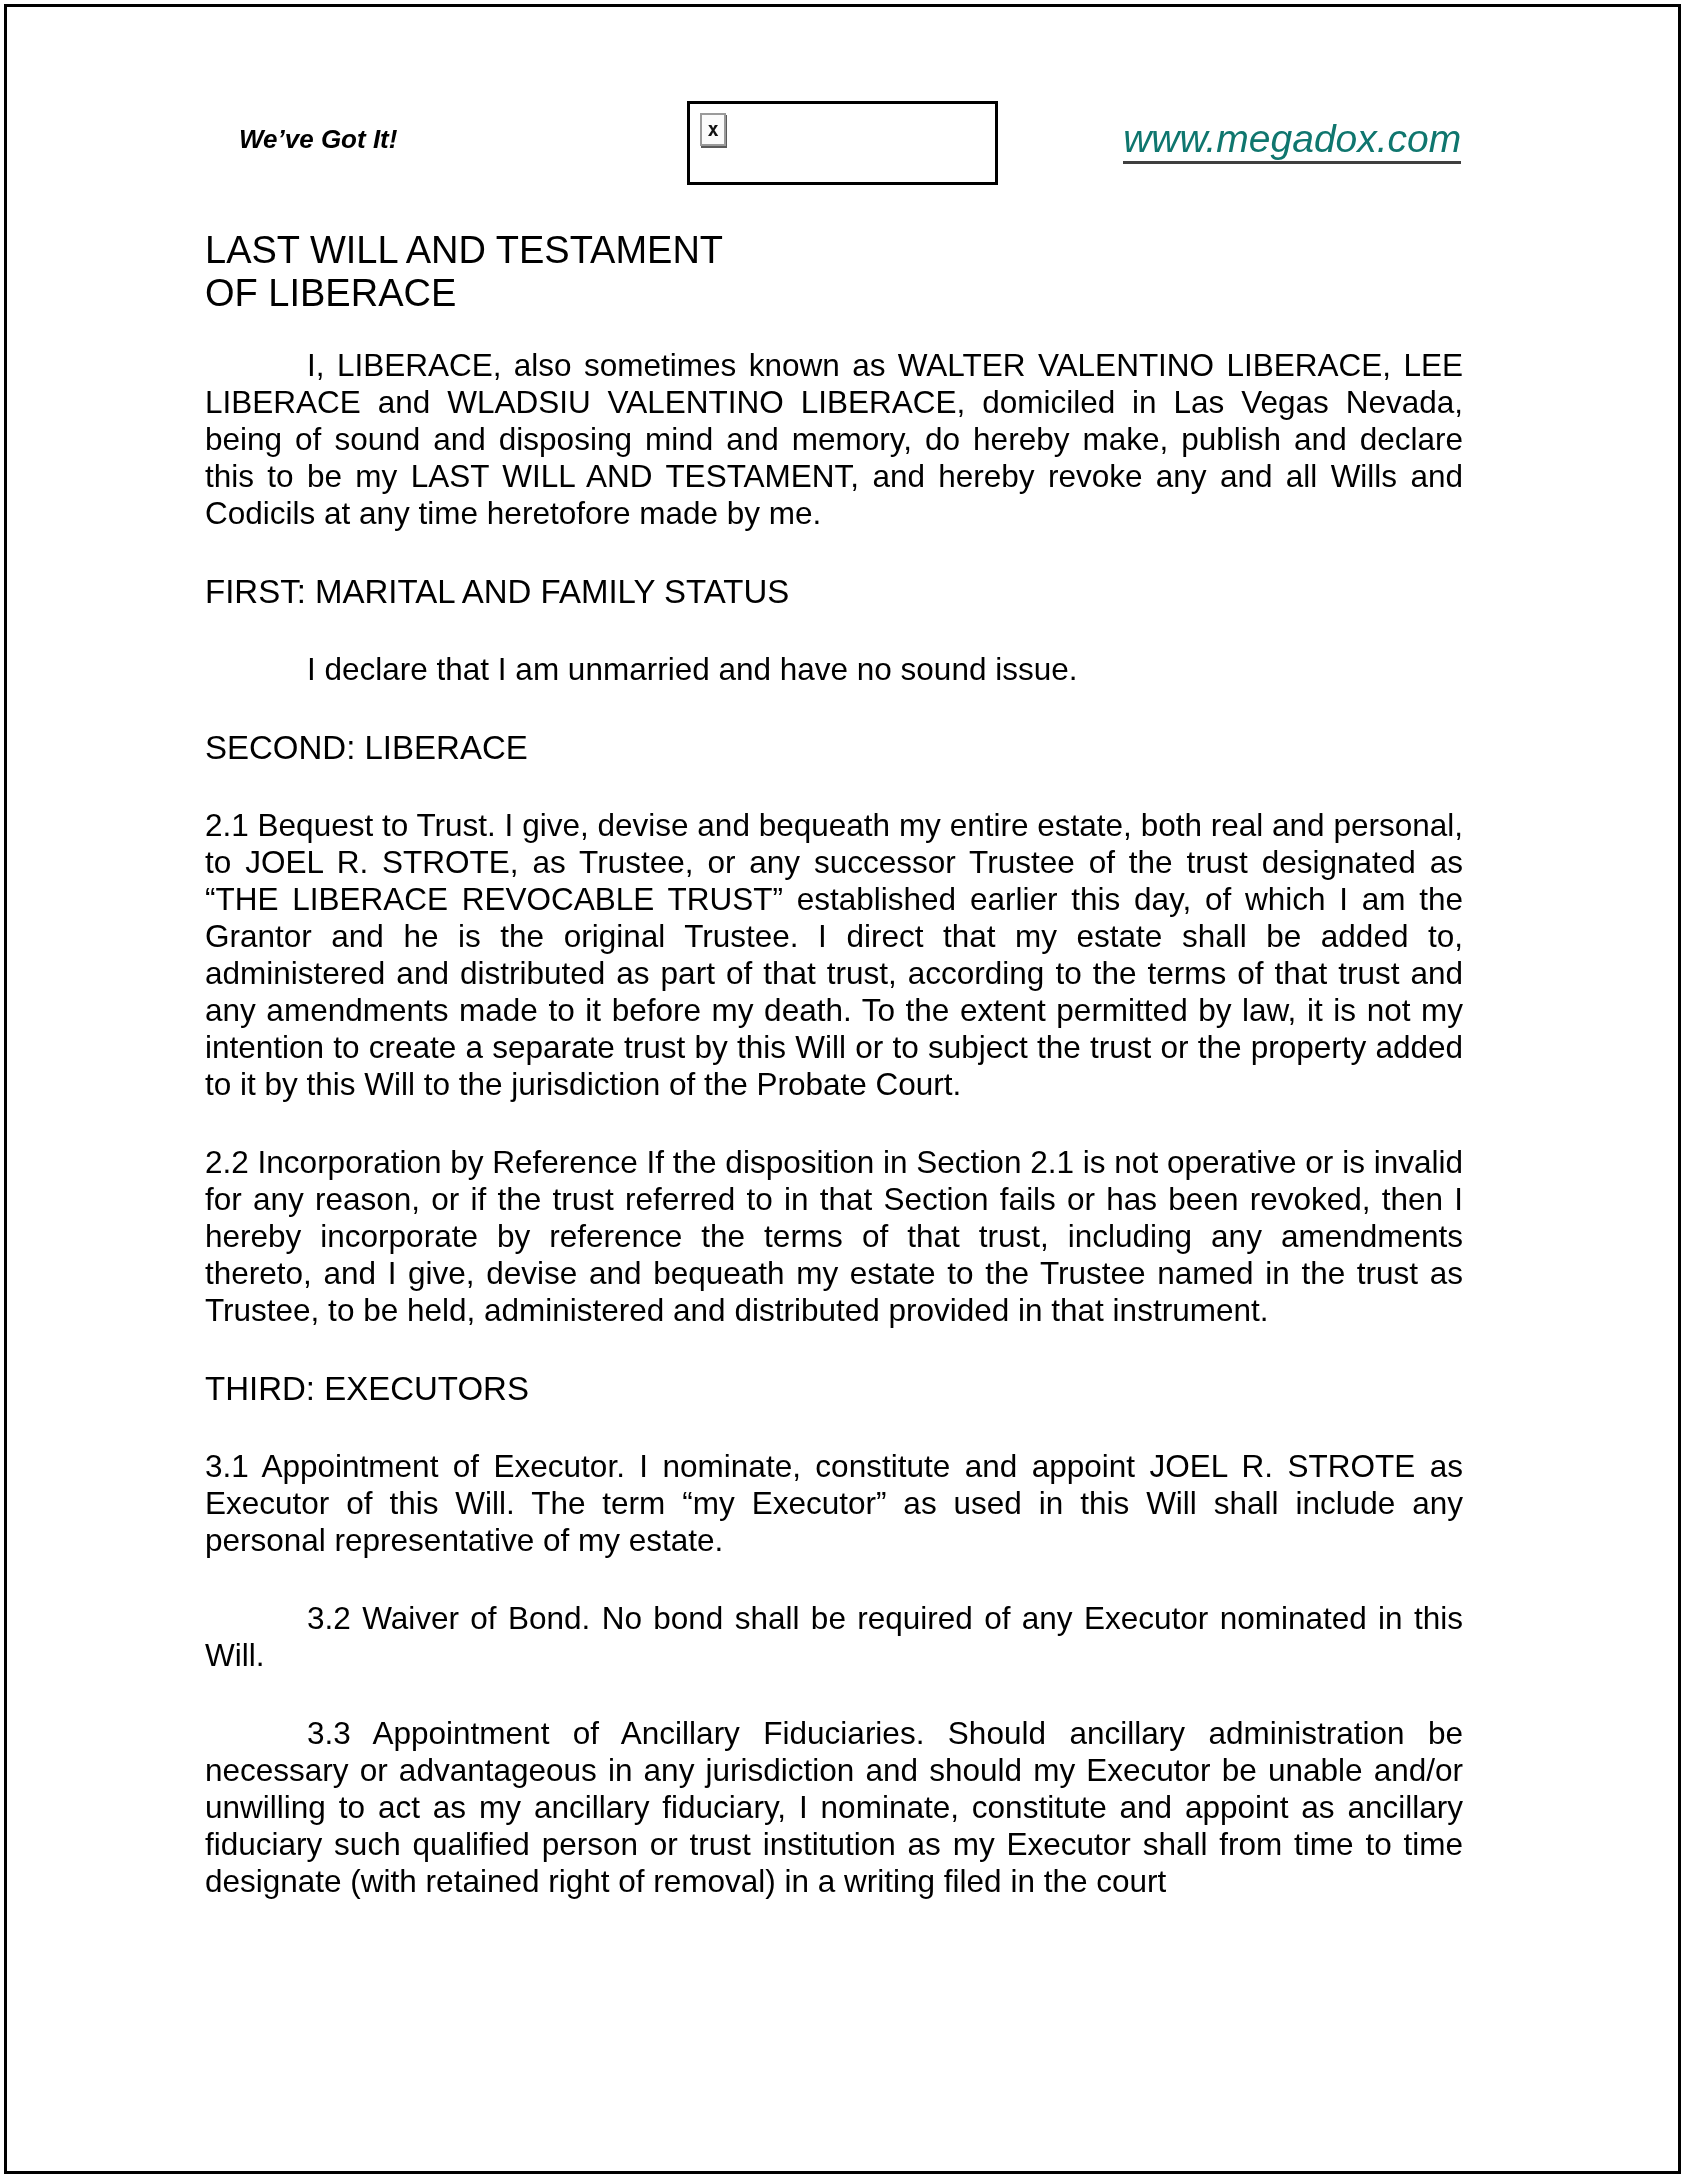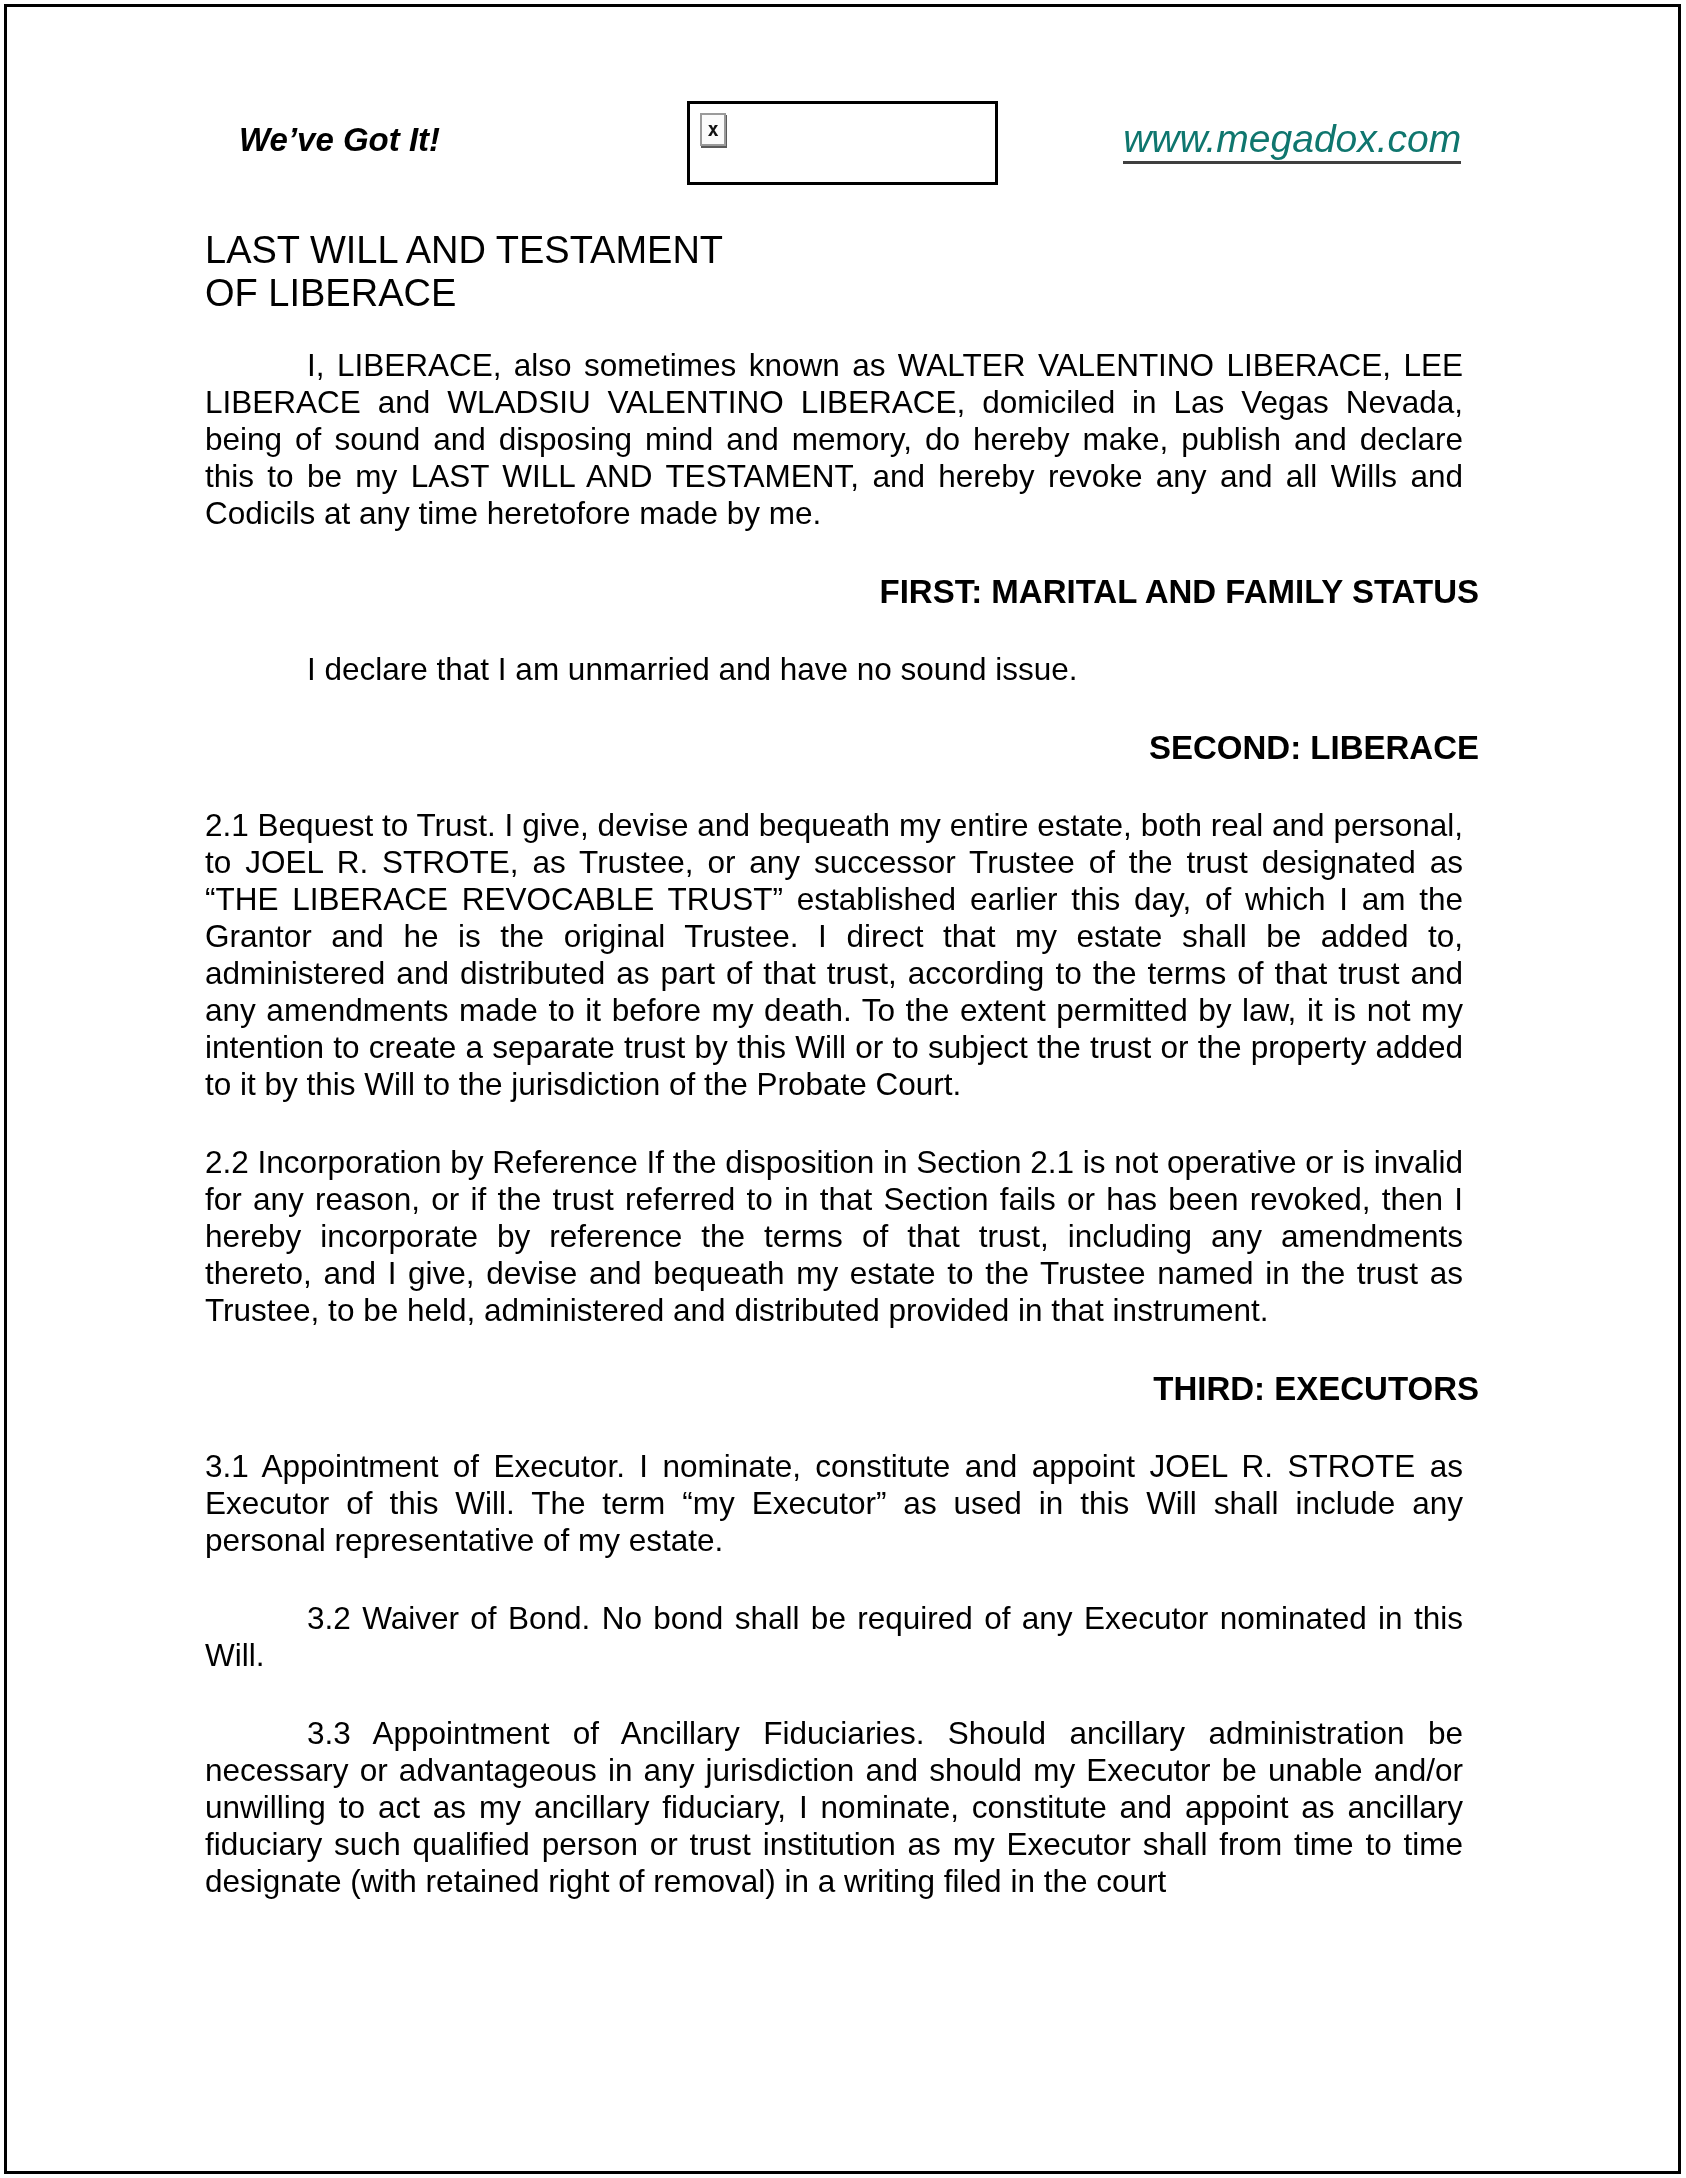--- a/index.html
+++ b/index.html
@@ -21,21 +21,21 @@
   }
   .content {
     position: relative;
     box-sizing: border-box;
     padding: 101px 207px 0 205px;
   }
   
   .header { position: relative; height: 84px; }
   .brand {
     position: absolute; left: 34px; top: 21.7px;
-    font-size: 33px; line-height: 33px;
+    font-size: 26px; line-height: 33px;
     font-weight: bold; font-style: italic;
     white-space: nowrap;
   }
   .imgbox {
     position: absolute; left: 482px; top: 0;
     width: 311px; height: 84px;
     box-sizing: border-box;
     border: solid #000000; border-width: 3px 3px 3.9px 3px;
     background: #ffffff;
   }
@@ -67,25 +67,25 @@
     font-size: 38px;
     line-height: 43px;
   }
   .blocks p {
     margin: 0 16px 41px 0;
     font-size: 31.5px;
     line-height: 37px;
     text-align: justify;
   }
   .blocks h2 {
-    margin: 0 0 41px 16px;
+    margin: 0 0 41px 0;
     font-size: 33px;
     line-height: 37px;
-    font-weight: bold;
-    text-align: right;
+    font-weight: normal;
+    text-align: left;
   }
   .blocks p.indent { text-indent: 102px; }
 </style>
 </head>
 <body>
 
 <div class="page">
   <div class="frame"></div>
   <div class="content">
 

